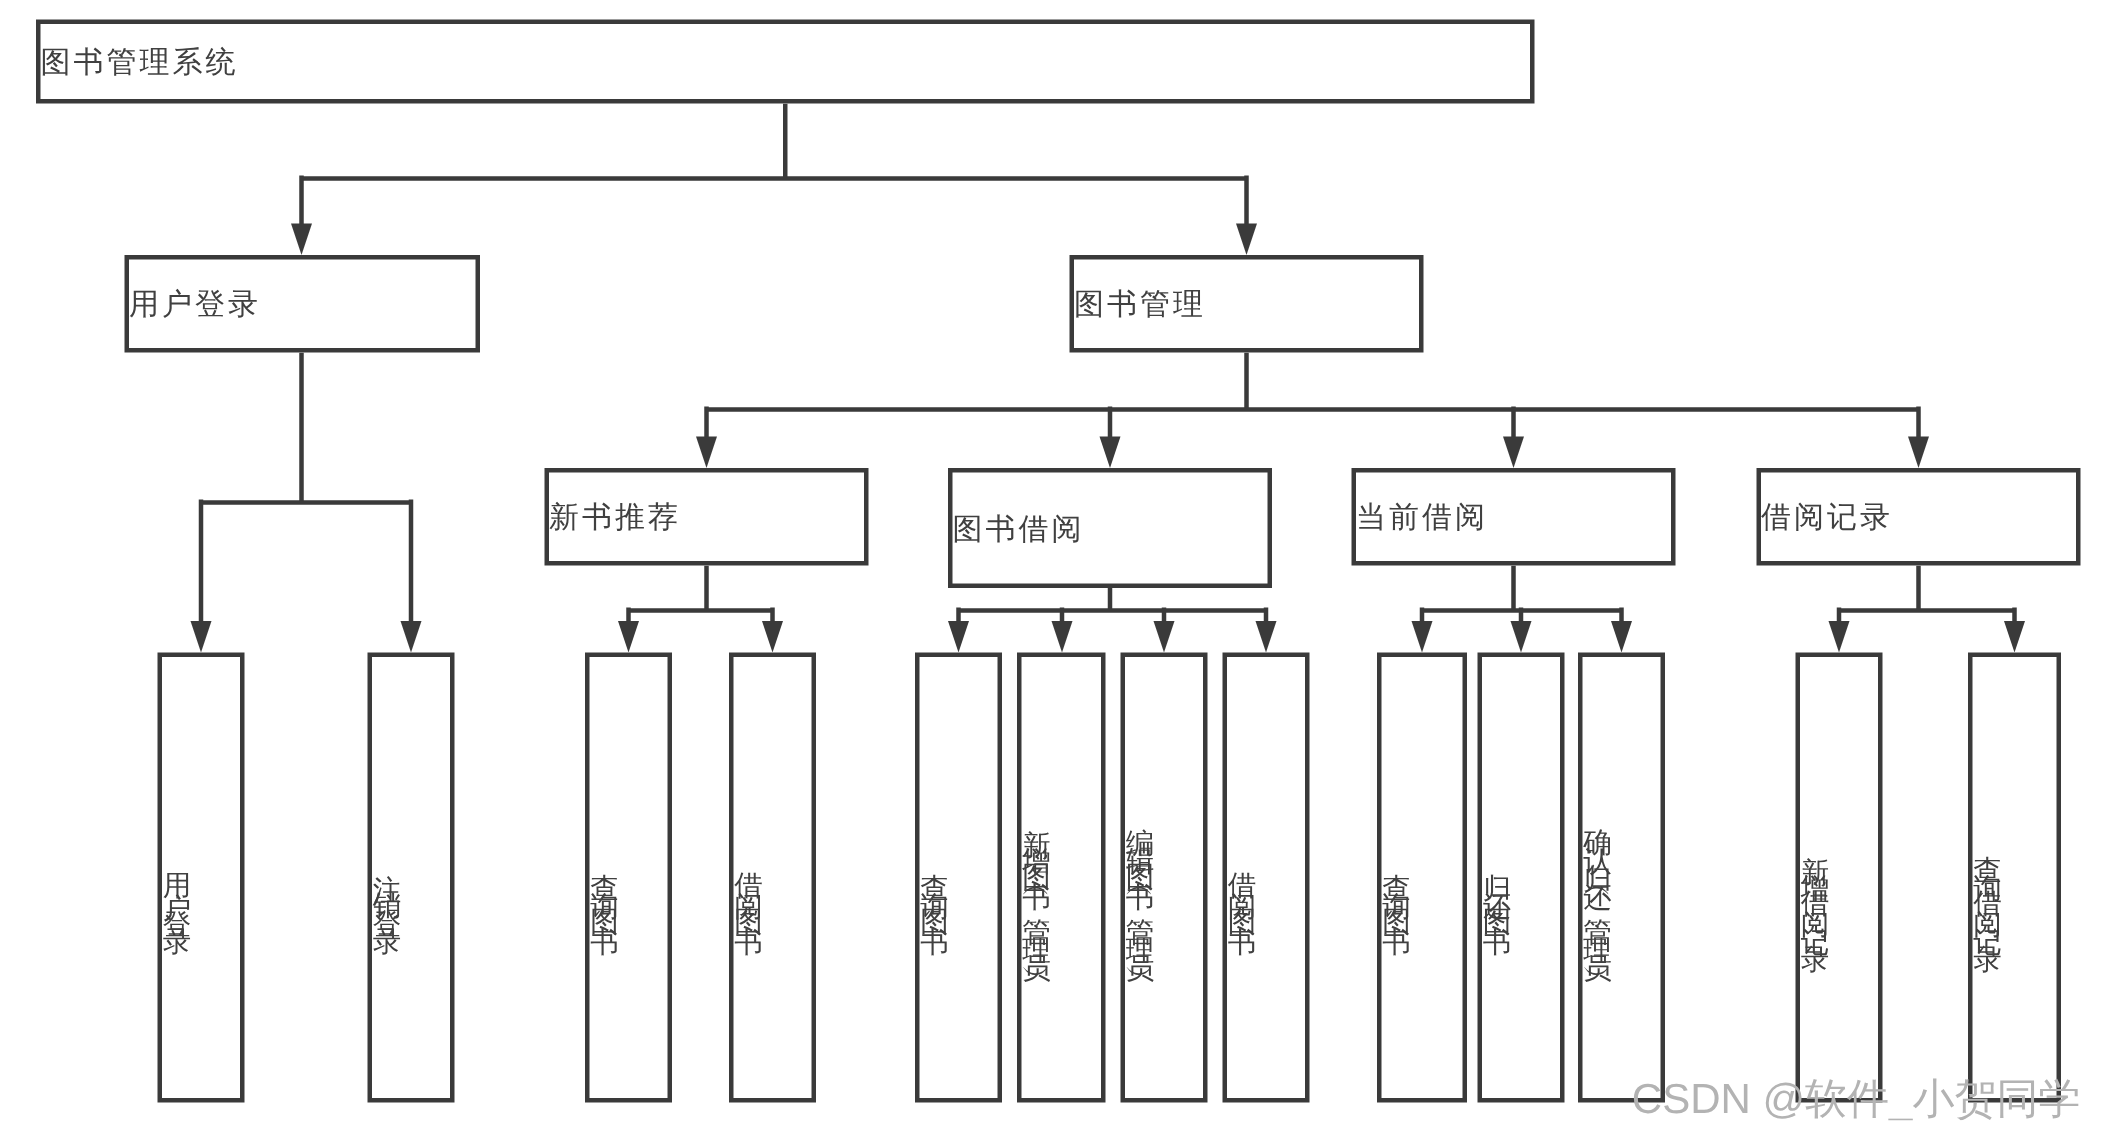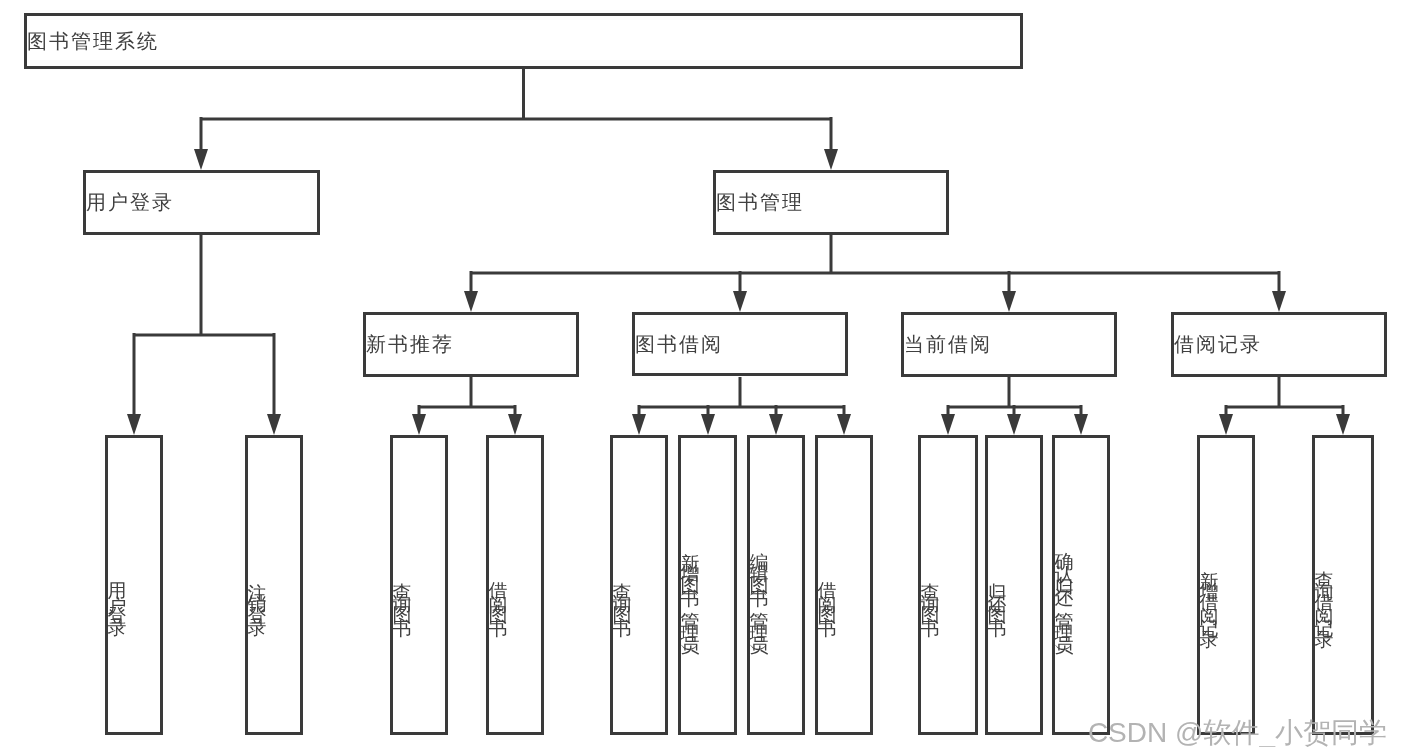--- a/index.html
+++ b/index.html
@@ -111,21 +111,21 @@
   <div class="node h" style="left:83px;top:170px;width:237px;height:65px">
     <span>用户登录</span>
   </div>
   <div class="node h" style="left:713px;top:170px;width:236px;height:65px">
     <span>图书管理</span>
   </div>
 
   <div class="node h" style="left:363px;top:312px;width:216px;height:65px">
     <span>新书推荐</span>
   </div>
-  <div class="node h" style="left:632px;top:312px;width:216px;height:64px">
+  <div class="node h" style="left:632px;top:312px;width:216px;height:80px">
     <span>图书借阅</span>
   </div>
   <div class="node h" style="left:901px;top:312px;width:216px;height:65px">
     <span>当前借阅</span>
   </div>
   <div class="node h" style="left:1171px;top:312px;width:216px;height:65px">
     <span>借阅记录</span>
   </div>
 
   <div class="node v" style="left:105px;top:435px;width:58px;height:300px">

